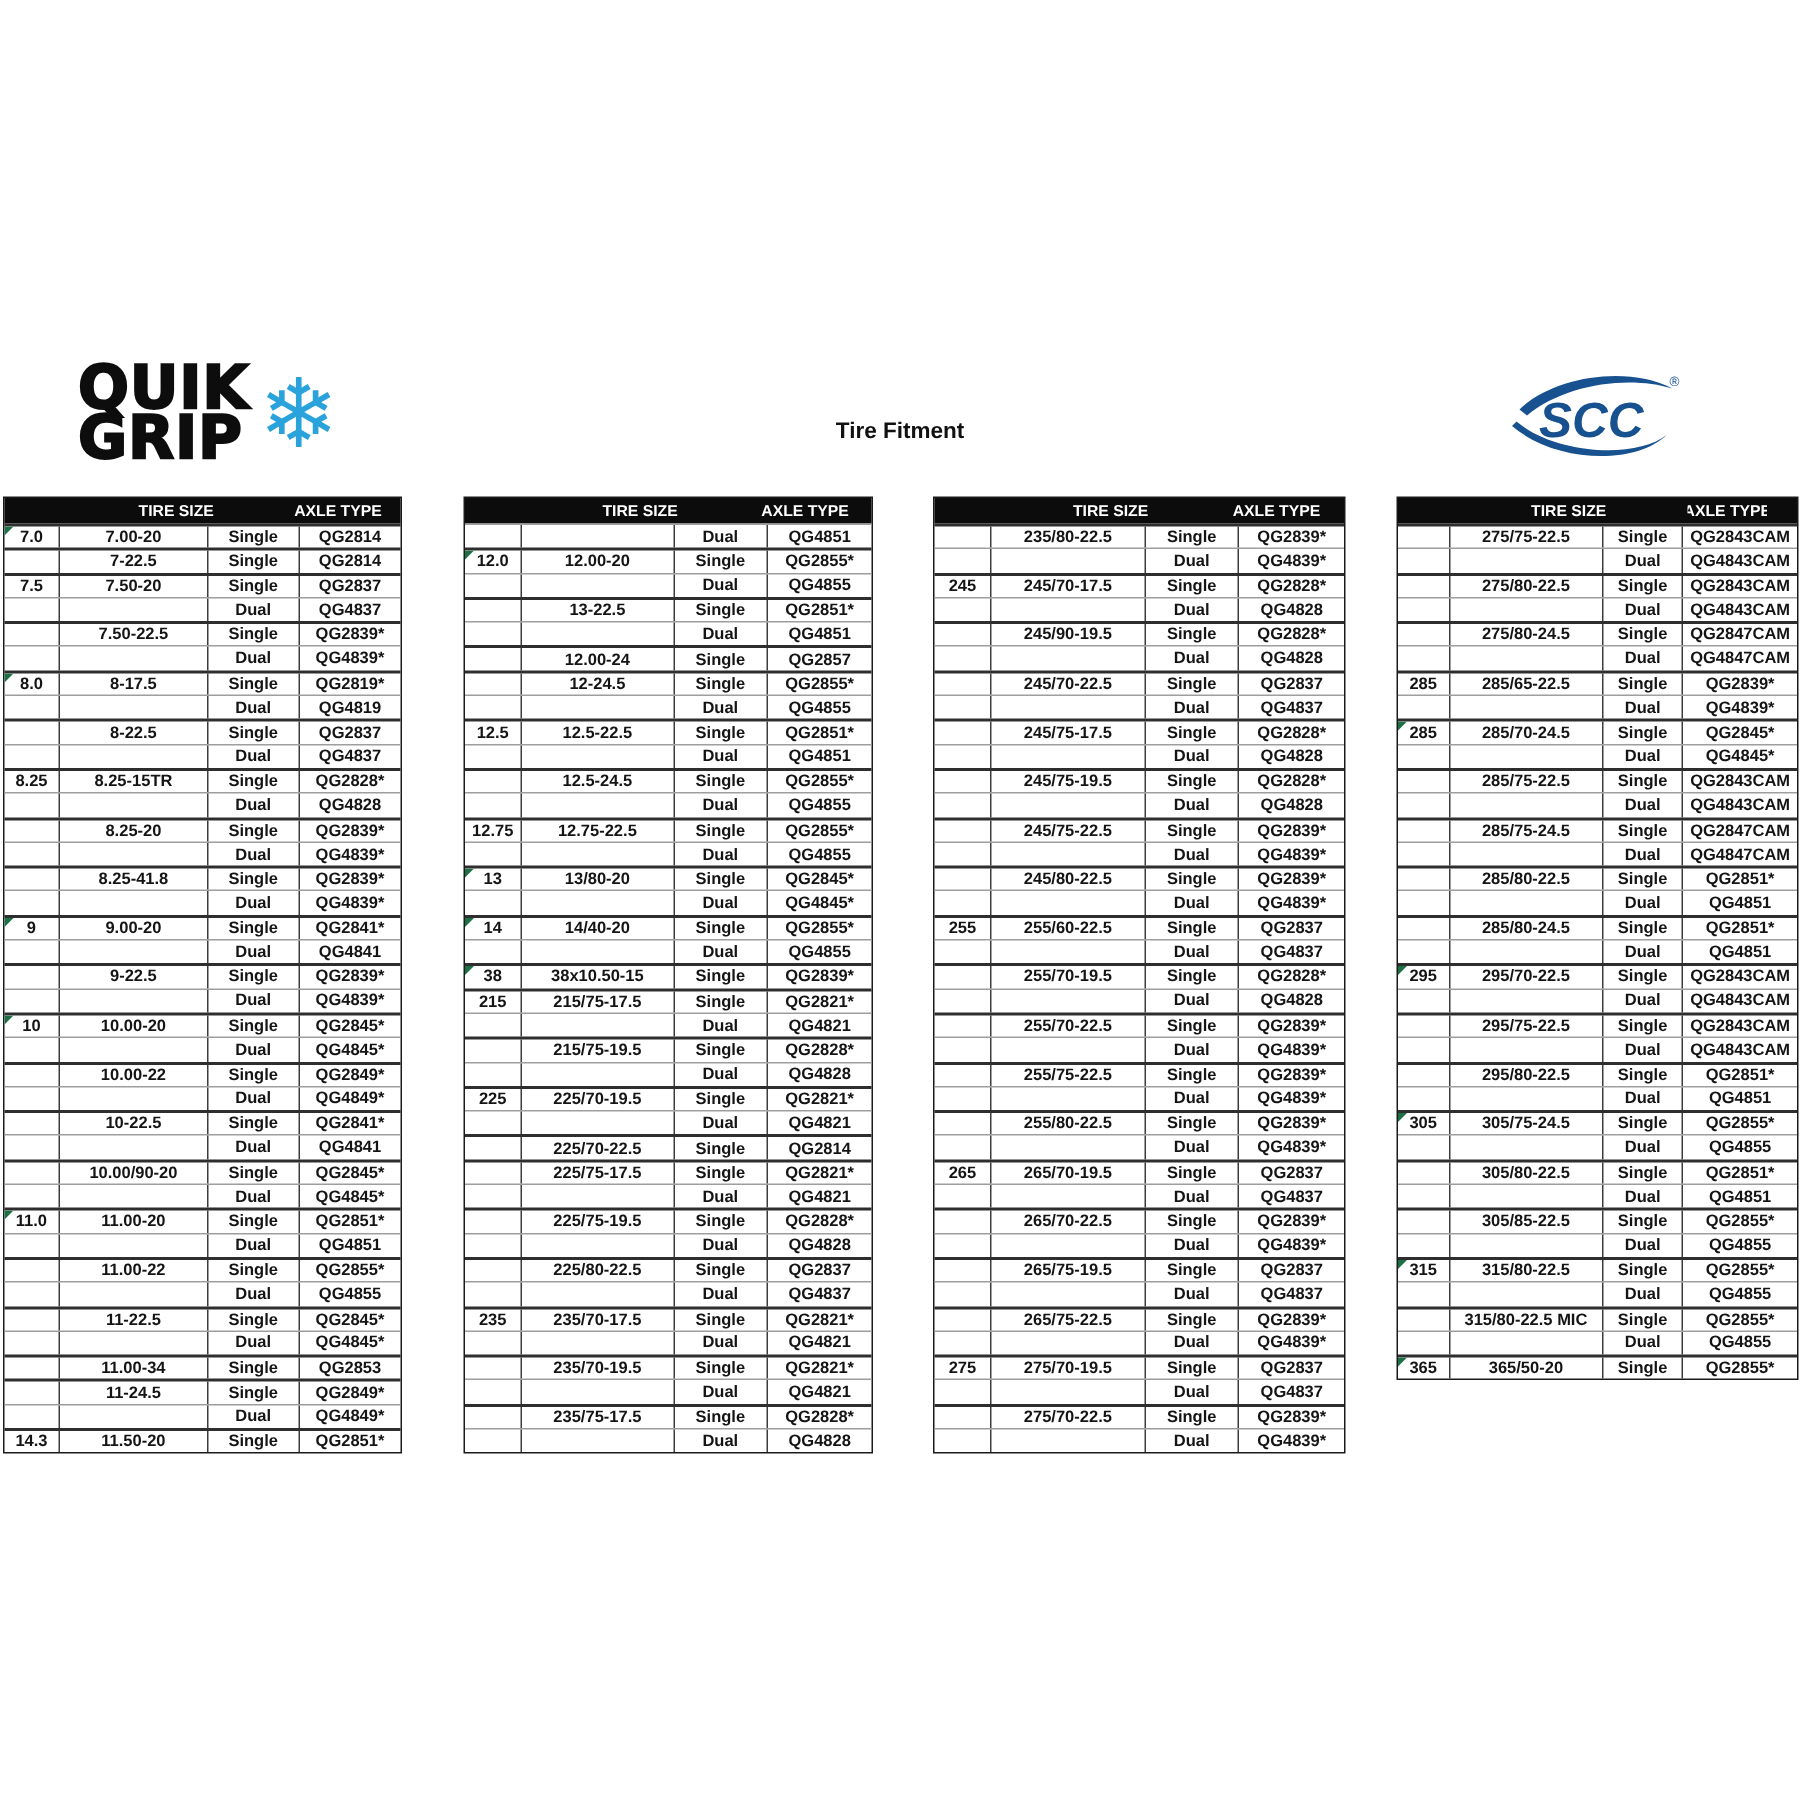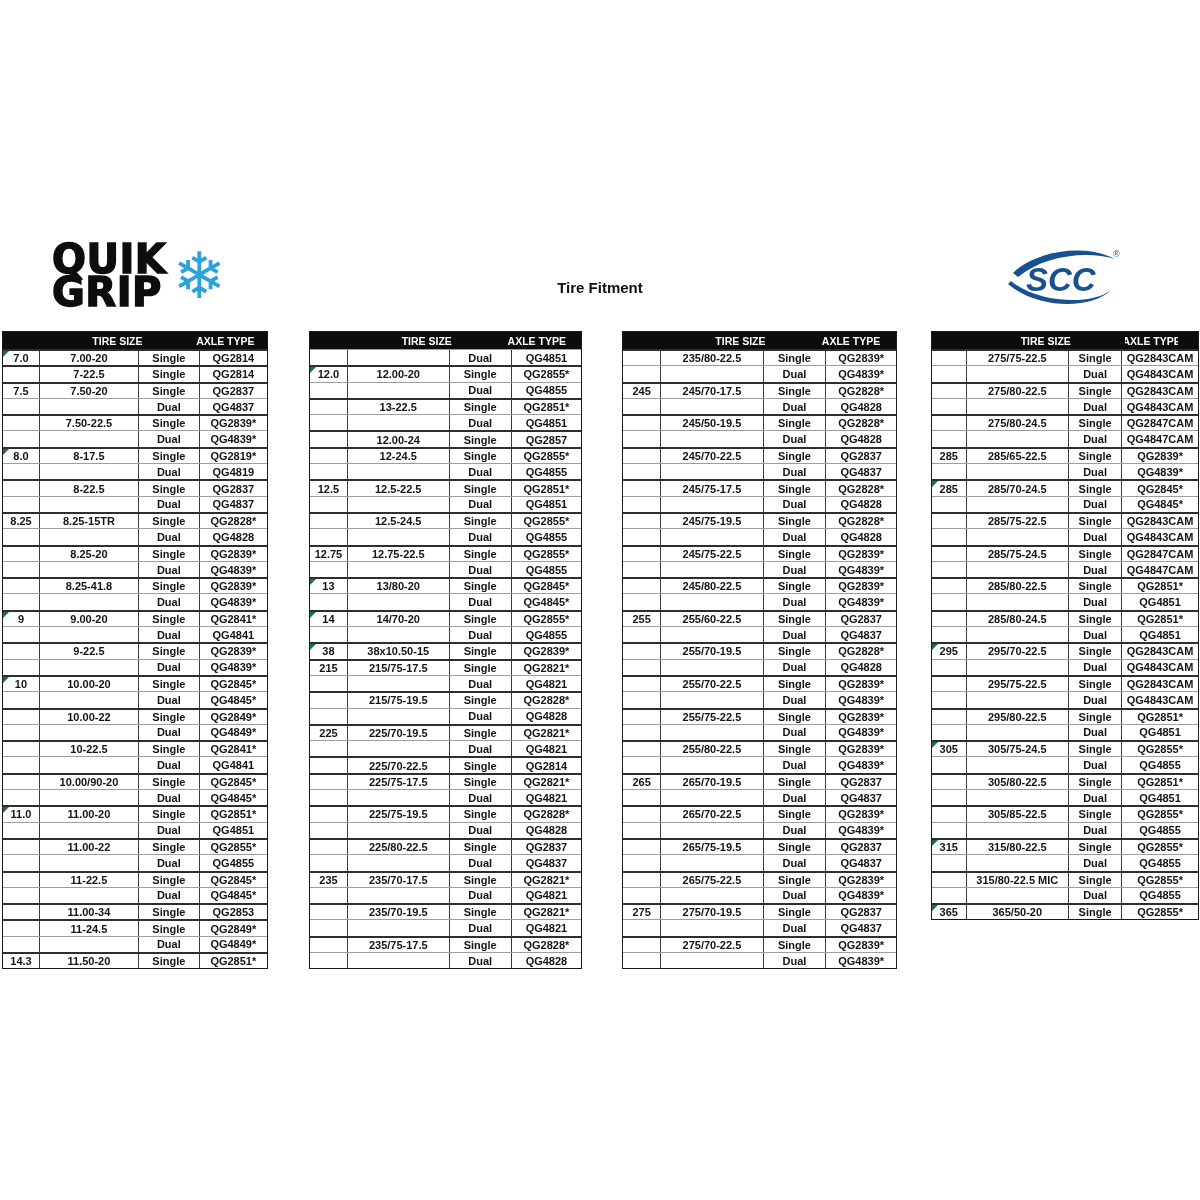--- a/index.html
+++ b/index.html
@@ -392,21 +392,21 @@
         <div class="c c3">QG2845*</div>
       </div>
       <div class="row">
         <div class="c c0"></div>
         <div class="c c1"></div>
         <div class="c c2">Dual</div>
         <div class="c c3">QG4845*</div>
       </div>
       <div class="row thick">
         <div class="c c0">14<span class="mark"></span></div>
-        <div class="c c1">14/70-20</div>
+        <div class="c c1">14/40-20</div>
         <div class="c c2">Single</div>
         <div class="c c3">QG2855*</div>
       </div>
       <div class="row">
         <div class="c c0"></div>
         <div class="c c1"></div>
         <div class="c c2">Dual</div>
         <div class="c c3">QG4855</div>
       </div>
       <div class="row thick">
@@ -556,21 +556,21 @@
         <div class="c c3">QG2828*</div>
       </div>
       <div class="row">
         <div class="c c0"></div>
         <div class="c c1"></div>
         <div class="c c2">Dual</div>
         <div class="c c3">QG4828</div>
       </div>
       <div class="row thick">
         <div class="c c0"></div>
-        <div class="c c1">245/50-19.5</div>
+        <div class="c c1">245/90-19.5</div>
         <div class="c c2">Single</div>
         <div class="c c3">QG2828*</div>
       </div>
       <div class="row">
         <div class="c c0"></div>
         <div class="c c1"></div>
         <div class="c c2">Dual</div>
         <div class="c c3">QG4828</div>
       </div>
       <div class="row thick">

